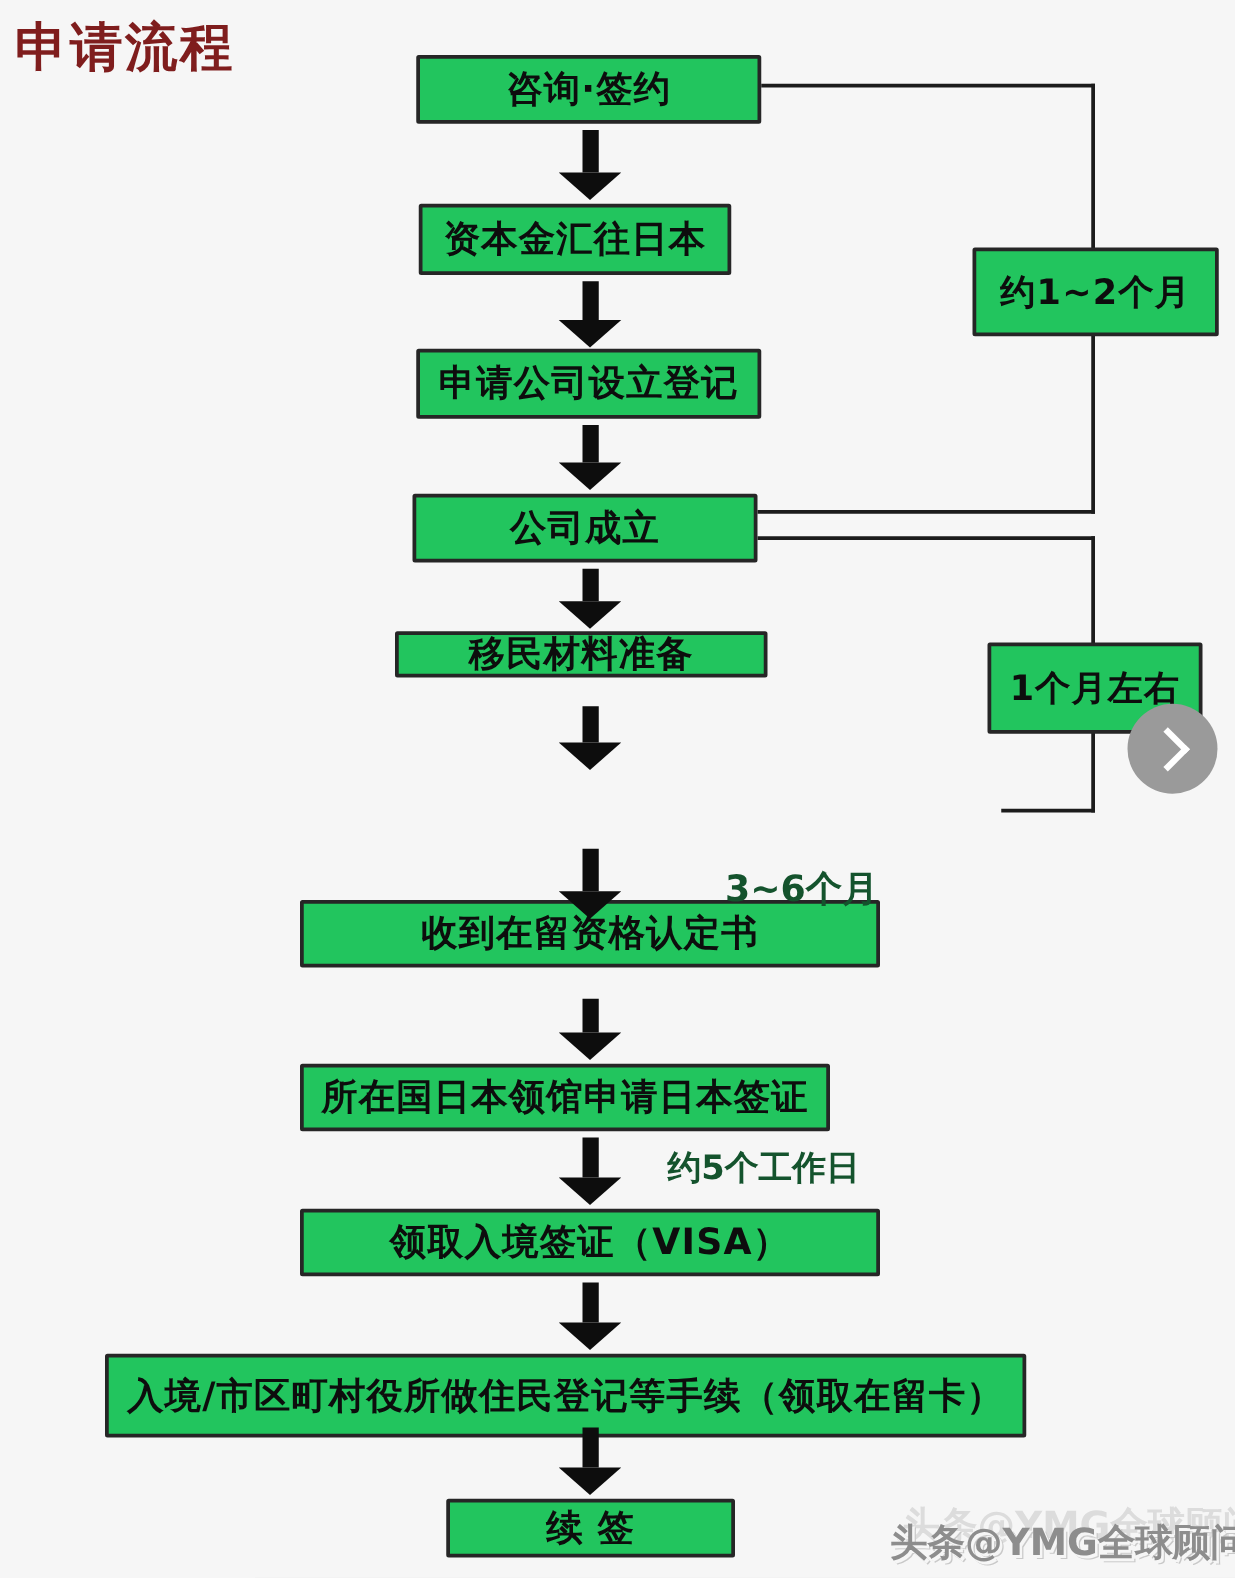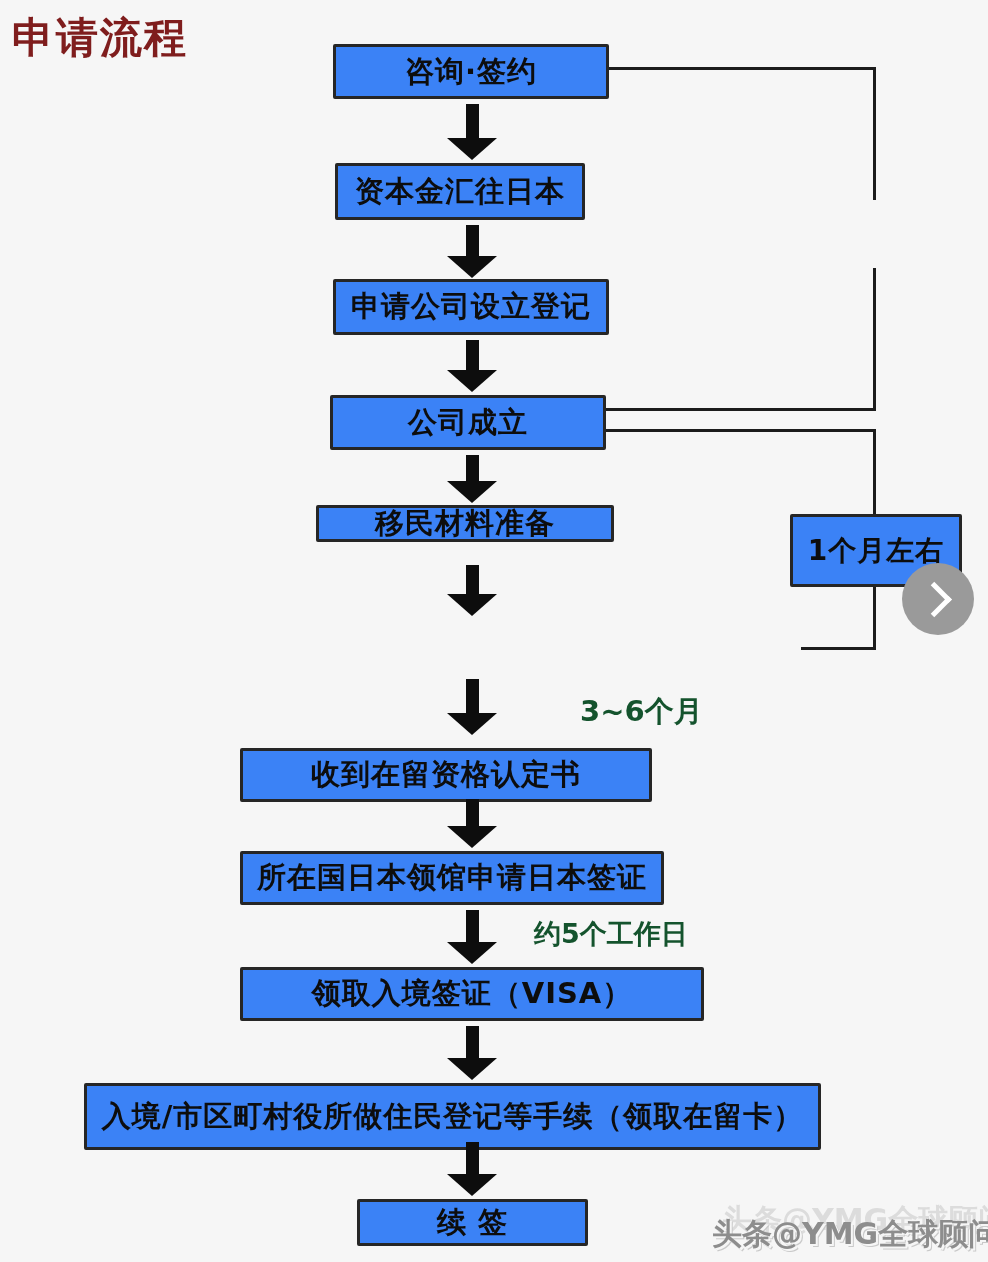--- a/index.html
+++ b/index.html
@@ -13,21 +13,21 @@
     background:#f6f6f6;
     overflow:hidden;
   }
   .page-title{
     position:absolute;left:12px;top:10px;
     font-size:42px;font-weight:900;color:#7f1d1d;
     letter-spacing:2px;
   }
   .box{
     position:absolute;
-    background:#3b82f6;
+    background:#22c55e;
     border:3px solid #262626;
     border-radius:2px;
     display:flex;align-items:center;justify-content:center;
     font-size:29px;font-weight:900;color:#0d0d0d;
     letter-spacing:1px;
     box-sizing:border-box;
     white-space:nowrap;
   }
   .side-box{font-size:28px;}
   .arrow{position:absolute;width:50px;display:flex;flex-direction:column;align-items:center;}
@@ -89,26 +89,27 @@
   <div class="line" style="left:606px;top:429px;width:270px;height:3px"></div>
   <div class="line" style="left:873px;top:429px;width:3px;height:87px"></div>
   <div class="line" style="left:873px;top:570px;width:3px;height:80px"></div>
   <div class="line" style="left:801px;top:647px;width:75px;height:3px"></div>
 
   <div class="box" style="left:333px;top:44px;width:276px;height:55px">咨询·签约</div>
   <div class="box" style="left:335px;top:163px;width:250px;height:57px">资本金汇往日本</div>
   <div class="box" style="left:333px;top:279px;width:276px;height:56px">申请公司设立登记</div>
   <div class="box" style="left:330px;top:395px;width:276px;height:55px">公司成立</div>
   <div class="box" style="left:316px;top:505px;width:298px;height:37px">移民材料准备</div>
-  <div class="box" style="left:240px;top:748px;width:412px;height:54px">收到在留资格认定书</div>
+  <div class="box" style="left:240px;top:720px;width:464px;height:54px">收到在留资格认定书</div>
   <div class="box" style="left:240px;top:851px;width:424px;height:54px">所在国日本领馆申请日本签证</div>
   <div class="box" style="left:240px;top:967px;width:464px;height:54px">领取入境签证（VISA）</div>
   <div class="box" style="left:84px;top:1083px;width:737px;height:67px">入境/市区町村役所做住民登记等手续（领取在留卡）</div>
   <div class="box" style="left:357px;top:1199px;width:231px;height:47px">续 签</div>
 
+  <div class="box side-box" style="left:778px;top:198px;width:197px;height:71px">约1~2个月</div>
   <div class="box side-box" style="left:790px;top:514px;width:172px;height:73px">1个月左右</div>
 
   <div class="arrow" style="left:447px;top:104px;height:56px">
       <div class="stem"></div>
       <div class="head"></div>
     </div>
   <div class="arrow" style="left:447px;top:225px;height:53px">
       <div class="stem"></div>
       <div class="head"></div>
     </div>

